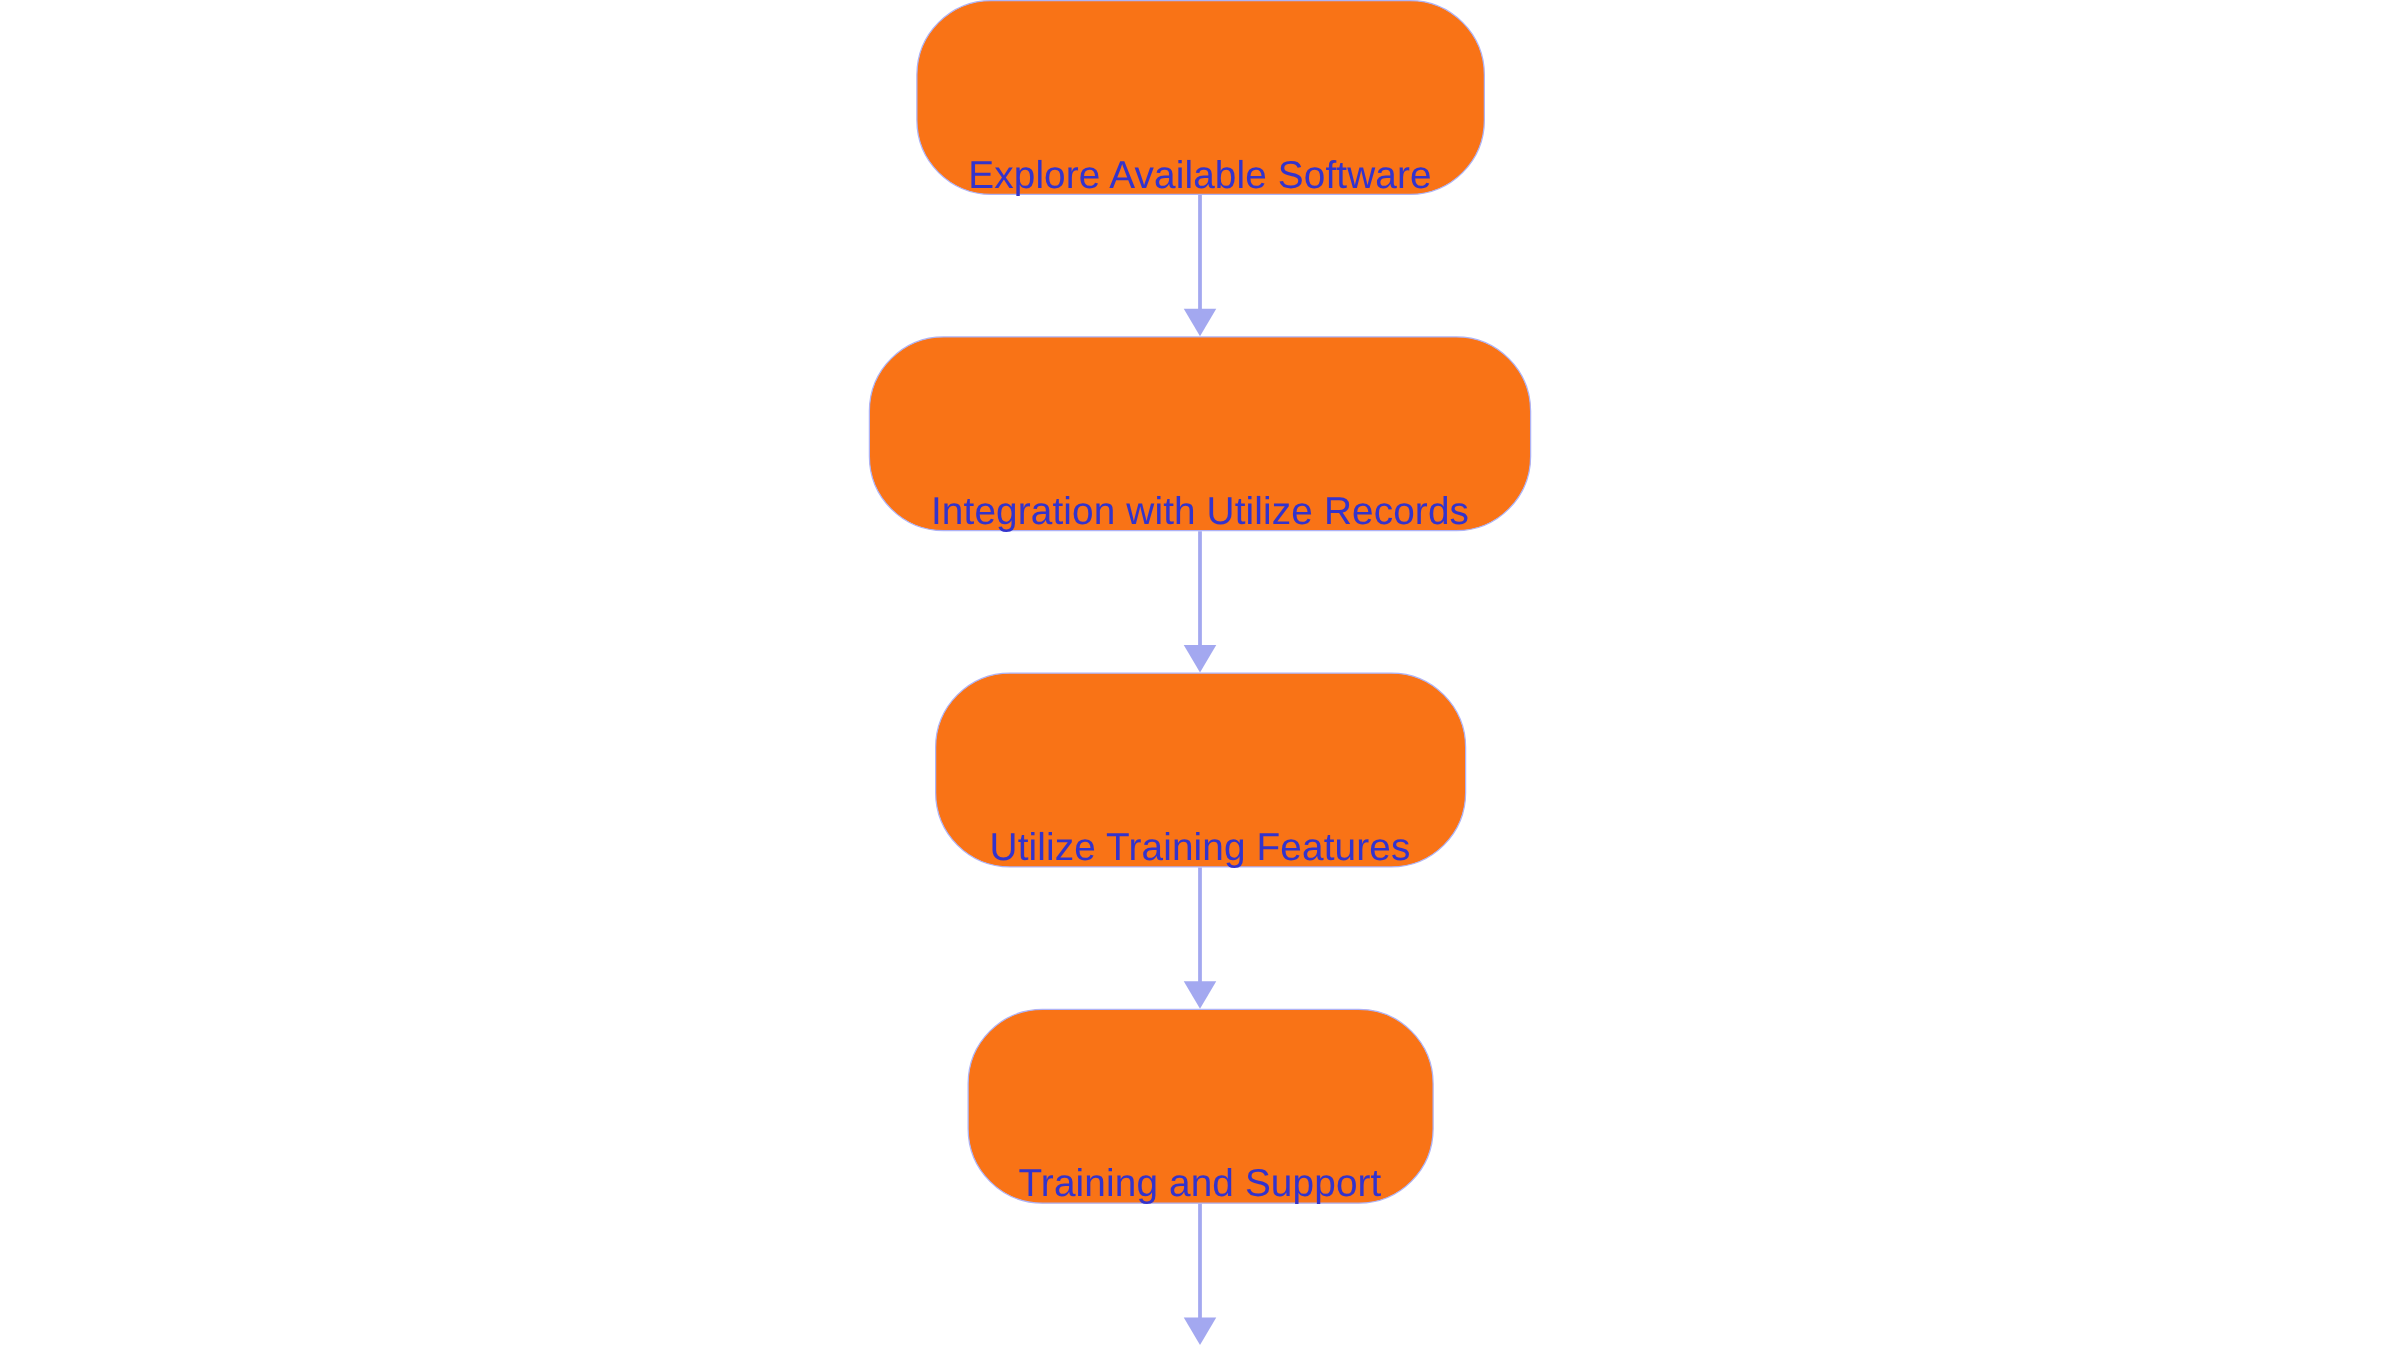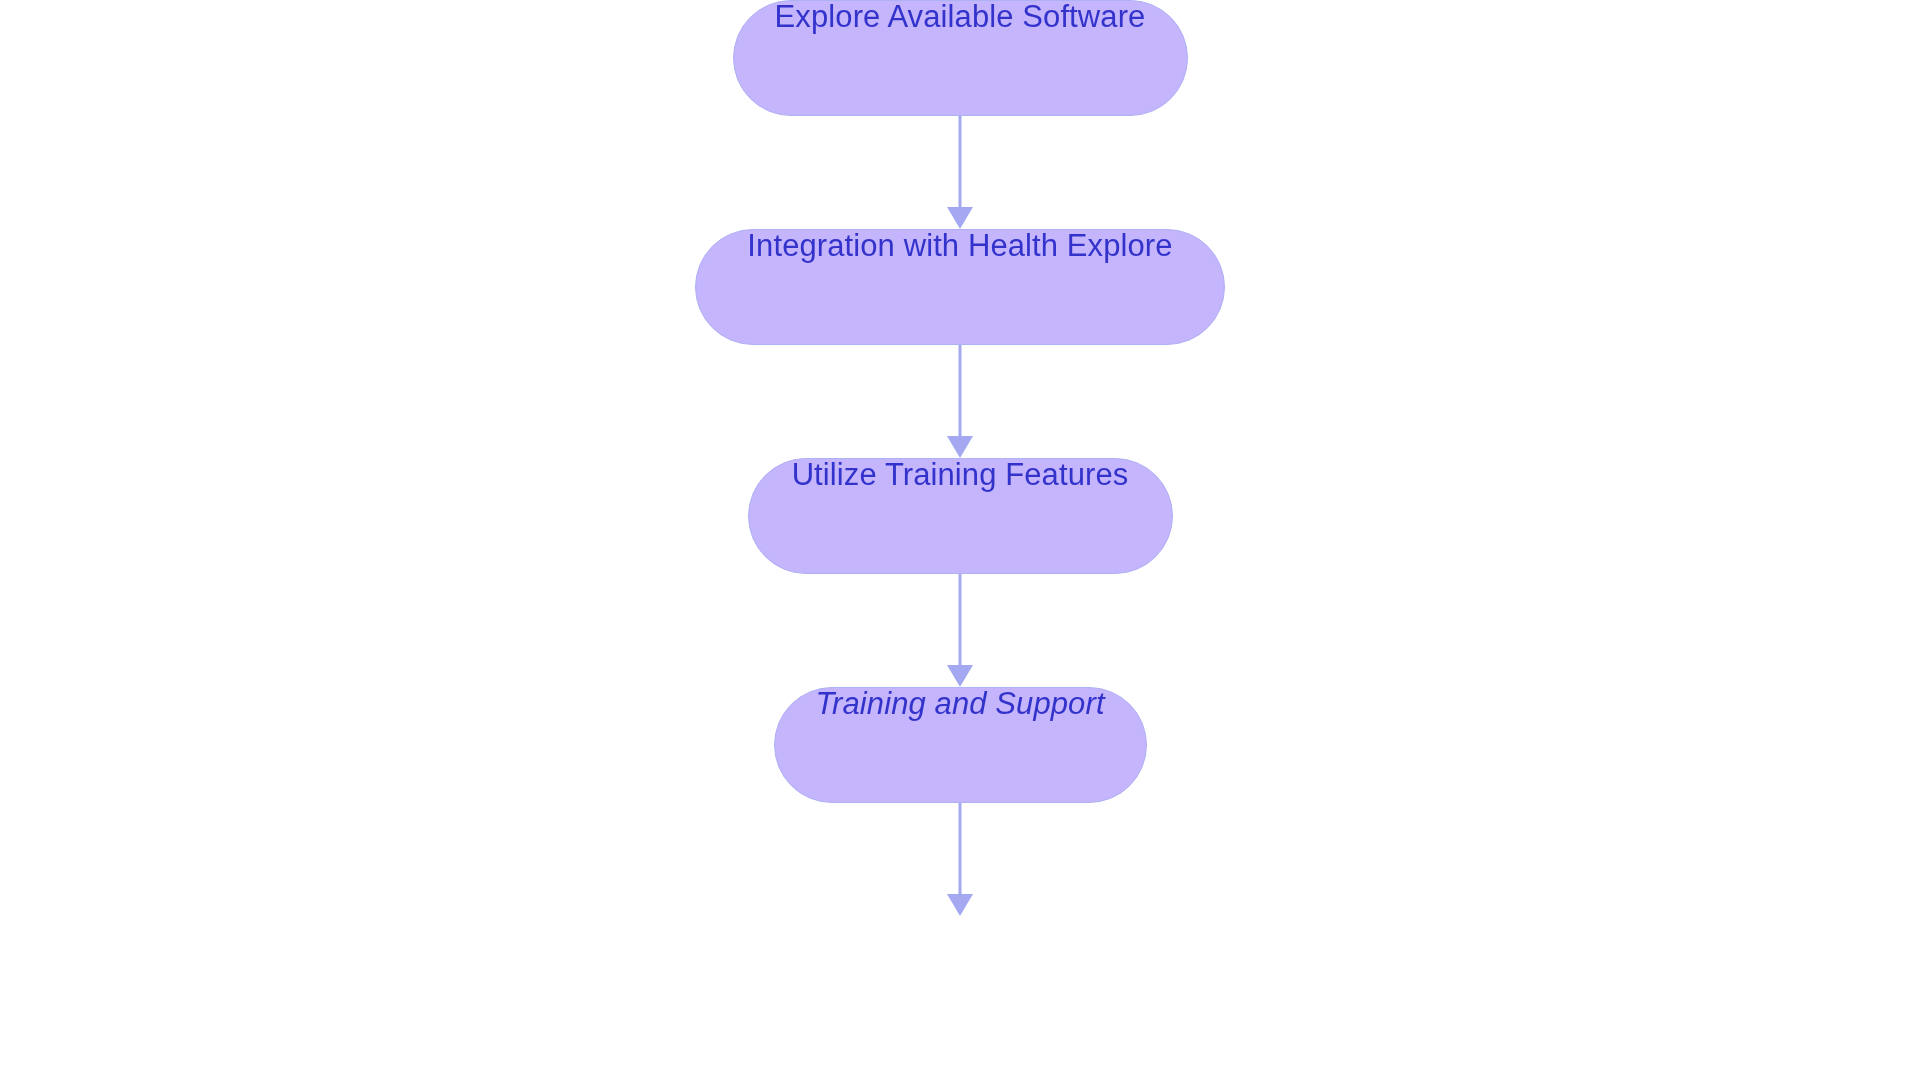--- a/index.html
+++ b/index.html
@@ -31,25 +31,25 @@
     width: 1920px;
     height: 1083px;
     display: flex;
     flex-direction: column;
     align-items: center;
     justify-content: flex-start;
   }
 
   .node {
     box-sizing: border-box;
-    height: 116px;
+    height: 156px;
     display: flex;
-    align-items: flex-start;
+    align-items: flex-end;
     justify-content: center;
-    background: #c4b5fd;
+    background: #f97316;
     border: 1.5px solid #aeb2f5;
     border-radius: 60px;
     flex: 0 0 auto;
   }
 
   .node-label {
     color: #3333cc;
     font-family: "Liberation Sans", sans-serif;
     font-size: 31px;
     font-weight: 400;
@@ -83,40 +83,40 @@
     height: 0;
     border-left: 13px solid transparent;
     border-right: 13px solid transparent;
     border-top: 22px solid #a3a8f0;
   }
 
   
   .node.w-n0 { width: 455px; }
   .node.w-n1 { width: 530px; }
   .node.w-n2 { width: 425px; }
-  .node.w-n3 { width: 373px; font-style: italic; }
+  .node.w-n3 { width: 373px; }
   .node.w-n4 { width: 278px; }
 </style>
 </head>
 <body>
 
 <div id="flow-canvas">
   <div class="flow-column">
 
     <div class="node w-n0">
       <span class="node-label">Explore Available Software</span>
     </div>
 
     <div class="connector">
       <div class="stem"></div>
       <div class="head"></div>
     </div>
 
     <div class="node w-n1">
-      <span class="node-label">Integration with Health Explore</span>
+      <span class="node-label">Integration with Utilize Records</span>
     </div>
 
     <div class="connector">
       <div class="stem"></div>
       <div class="head"></div>
     </div>
 
     <div class="node w-n2">
       <span class="node-label">Utilize Training Features</span>
     </div>

